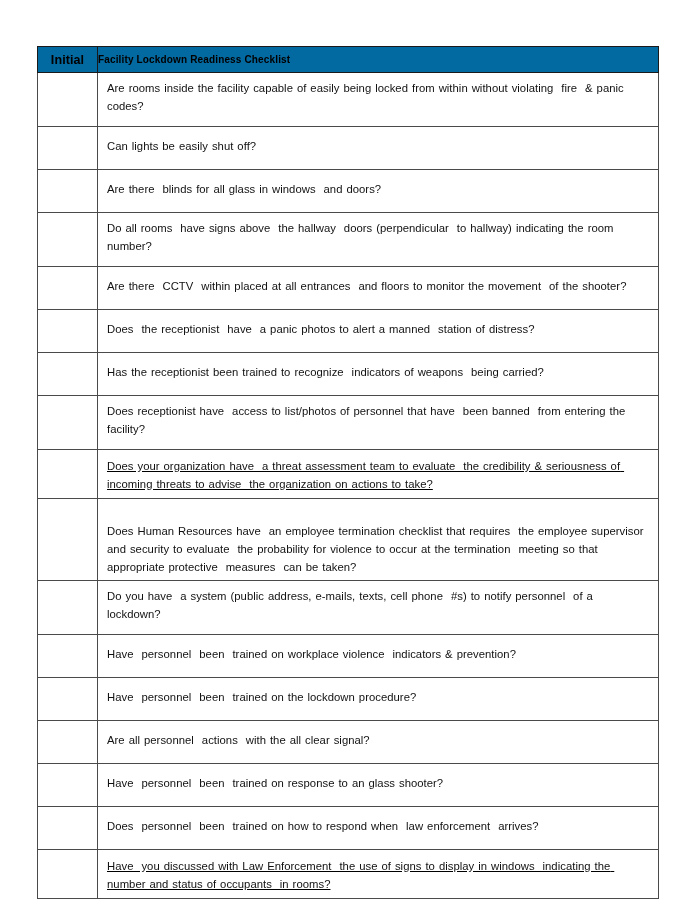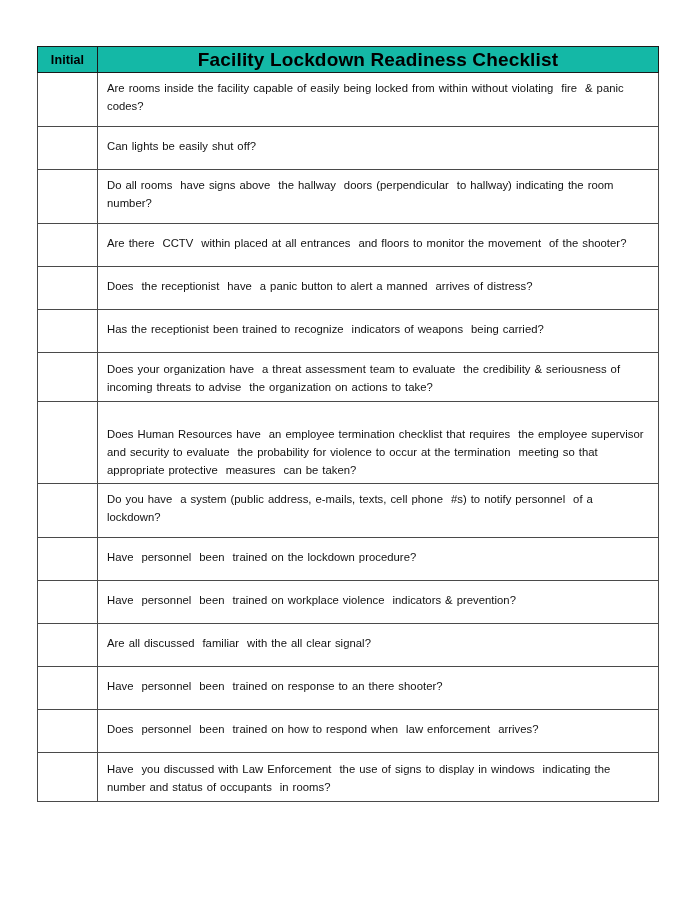--- a/index.html
+++ b/index.html
@@ -43,34 +43,34 @@
 
   table.checklist th,
   table.checklist td {
     border: 1px solid #4a4a4a;
     vertical-align: middle;
     padding: 0;
   }
 
   
   tr.header-row th {
-    background: #14b8a6;
+    background: #0369a1;
     border: 1.3px solid #1a1a1a;
     height: 25px;
   }
   .th-initial {
     font-size: 12.5px;
     font-weight: bold;
     text-align: center;
     letter-spacing: 0.1px;
   }
   .th-title {
-    font-size: 19px;
+    font-size: 10px;
     font-weight: bold;
-    text-align: center;
+    text-align: left;
     letter-spacing: 0.15px;
   }
 
   
   tr.item-row td.cell-initial {
     background: #ffffff;
   }
   tr.item-row td.cell-item {
     padding: 5px 9px 5px 9px;
   }
@@ -78,21 +78,21 @@
     font-size: 11.3px;
     line-height: 14.5px;
     color: #111111;
     text-align: left;
     letter-spacing: 0.03px;
     word-spacing: 0.8px;
     white-space: pre-wrap;
   }
 
   tr.lines-1 td { height: 25px; }
-  tr.lines-2 td { height: 38px; }
+  tr.lines-2 td { height: 38px; text-decoration: underline; }
   tr.lines-3 td { height: 54px; }
 
   tr.lines-1 td.cell-item { padding-top: 5px; padding-bottom: 12px; }
   tr.lines-2 td.cell-item { padding-top: 5px; padding-bottom: 5px; }
   tr.lines-3 td.cell-item { padding-top: 22px; padding-bottom: 5px; }
 </style>
 </head>
 <body>
 
 <div class="page">
@@ -113,61 +113,69 @@
           <tr class="item-row lines-1">
             <td class="cell-initial"></td>
             <td class="cell-item"><span class="item-text">Are rooms inside the facility capable of easily being locked from within without violating  fire  &amp; panic codes?</span></td>
           </tr>
           <tr class="item-row lines-1">
             <td class="cell-initial"></td>
             <td class="cell-item"><span class="item-text">Can lights be easily shut off?</span></td>
           </tr>
           <tr class="item-row lines-1">
             <td class="cell-initial"></td>
+            <td class="cell-item"><span class="item-text">Are there  blinds for all glass in windows  and doors?</span></td>
+          </tr>
+          <tr class="item-row lines-1">
+            <td class="cell-initial"></td>
             <td class="cell-item"><span class="item-text">Do all rooms  have signs above  the hallway  doors (perpendicular  to hallway) indicating the room  number?</span></td>
           </tr>
           <tr class="item-row lines-1">
             <td class="cell-initial"></td>
             <td class="cell-item"><span class="item-text">Are there  CCTV  within placed at all entrances  and floors to monitor the movement  of the shooter?</span></td>
           </tr>
           <tr class="item-row lines-1">
             <td class="cell-initial"></td>
-            <td class="cell-item"><span class="item-text">Does  the receptionist  have  a panic button to alert a manned  arrives of distress?</span></td>
+            <td class="cell-item"><span class="item-text">Does  the receptionist  have  a panic photos to alert a manned  station of distress?</span></td>
           </tr>
           <tr class="item-row lines-1">
             <td class="cell-initial"></td>
             <td class="cell-item"><span class="item-text">Has the receptionist been trained to recognize  indicators of weapons  being carried?</span></td>
+          </tr>
+          <tr class="item-row lines-1">
+            <td class="cell-initial"></td>
+            <td class="cell-item"><span class="item-text">Does receptionist have  access to list/photos of personnel that have  been banned  from entering the facility?</span></td>
           </tr>
           <tr class="item-row lines-2">
             <td class="cell-initial"></td>
             <td class="cell-item"><span class="item-text">Does your organization have  a threat assessment team to evaluate  the credibility &amp; seriousness of incoming threats to advise  the organization on actions to take?</span></td>
           </tr>
           <tr class="item-row lines-3">
             <td class="cell-initial"></td>
             <td class="cell-item"><span class="item-text">Does Human Resources have  an employee termination checklist that requires  the employee supervisor  and security to evaluate  the probability for violence to occur at the termination  meeting so that appropriate protective  measures  can be taken?</span></td>
           </tr>
           <tr class="item-row lines-1">
             <td class="cell-initial"></td>
             <td class="cell-item"><span class="item-text">Do you have  a system (public address, e-mails, texts, cell phone  #s) to notify personnel  of a lockdown?</span></td>
           </tr>
           <tr class="item-row lines-1">
             <td class="cell-initial"></td>
+            <td class="cell-item"><span class="item-text">Have  personnel  been  trained on workplace violence  indicators &amp; prevention?</span></td>
+          </tr>
+          <tr class="item-row lines-1">
+            <td class="cell-initial"></td>
             <td class="cell-item"><span class="item-text">Have  personnel  been  trained on the lockdown procedure?</span></td>
           </tr>
           <tr class="item-row lines-1">
             <td class="cell-initial"></td>
-            <td class="cell-item"><span class="item-text">Have  personnel  been  trained on workplace violence  indicators &amp; prevention?</span></td>
+            <td class="cell-item"><span class="item-text">Are all personnel  actions  with the all clear signal?</span></td>
           </tr>
           <tr class="item-row lines-1">
             <td class="cell-initial"></td>
-            <td class="cell-item"><span class="item-text">Are all discussed  familiar  with the all clear signal?</span></td>
-          </tr>
-          <tr class="item-row lines-1">
-            <td class="cell-initial"></td>
-            <td class="cell-item"><span class="item-text">Have  personnel  been  trained on response to an there shooter?</span></td>
+            <td class="cell-item"><span class="item-text">Have  personnel  been  trained on response to an glass shooter?</span></td>
           </tr>
           <tr class="item-row lines-1">
             <td class="cell-initial"></td>
             <td class="cell-item"><span class="item-text">Does  personnel  been  trained on how to respond when  law enforcement  arrives?</span></td>
           </tr>
           <tr class="item-row lines-2">
             <td class="cell-initial"></td>
             <td class="cell-item"><span class="item-text">Have  you discussed with Law Enforcement  the use of signs to display in windows  indicating the number and status of occupants  in rooms?</span></td>
           </tr>
         </tbody>

